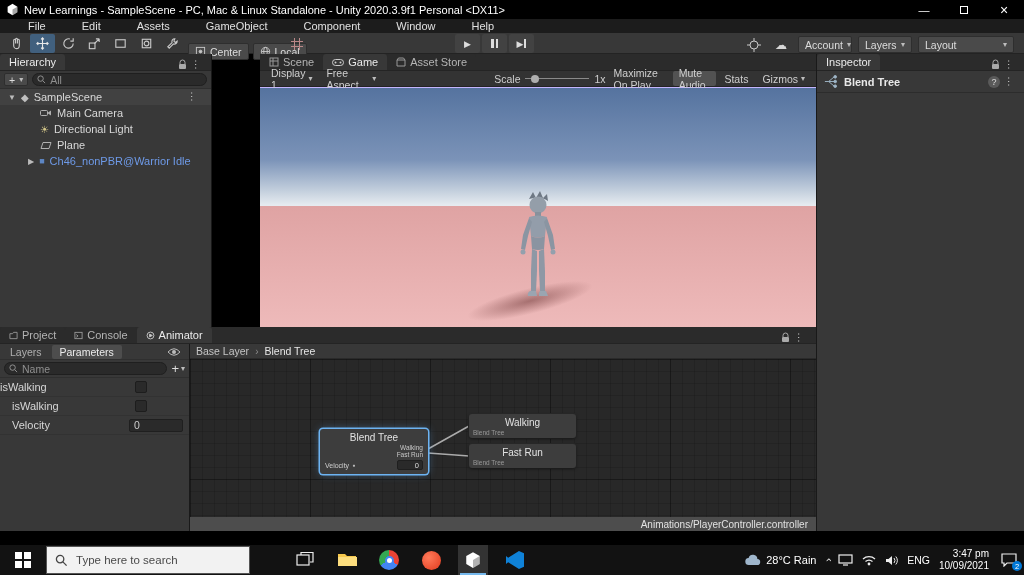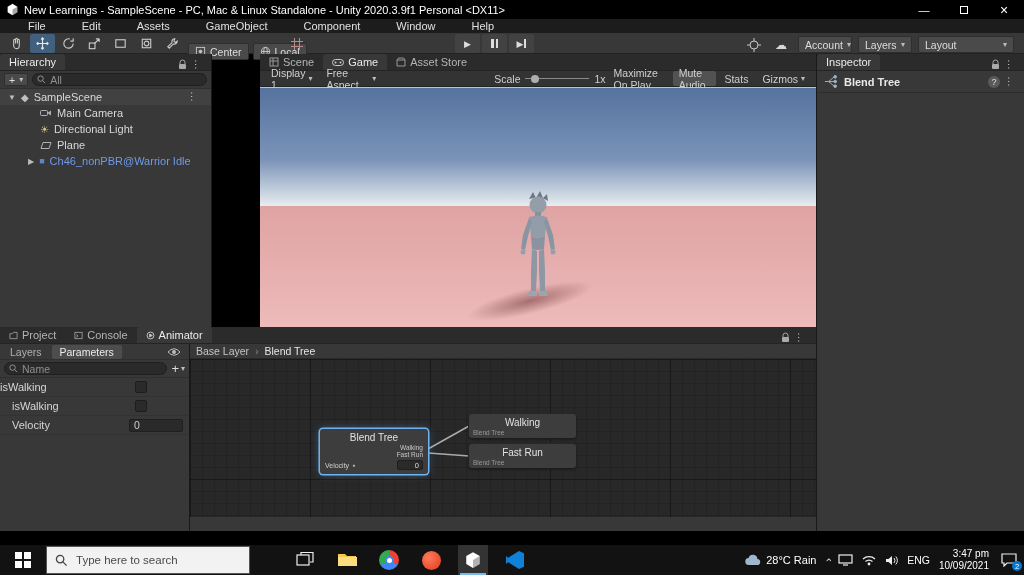--- a/index.html
+++ b/index.html
@@ -456,20 +456,23 @@
       <div class="node" style="left:279px;top:55px;width:107px;height:24px">
         <div class="ntitle">Walking</div>
         <div class="nsub">Blend Tree</div>
       </div>
 
       <div class="node" style="left:279px;top:85px;width:107px;height:24px">
         <div class="ntitle">Fast Run</div>
         <div class="nsub">Blend Tree</div>
       </div>
     </div>
+    <div class="flex" style="position:absolute;left:0;top:173px;width:626px;height:14px;background:#4d4d4d;justify-content:flex-end;padding-right:8px">
+      <span style="font-size:10px;color:#e2e2e2">Animations/PlayerController.controller</span>
+    </div>
   </div>
 
   <div class="abs taskbar">
     <div style="width:46px;height:30px;display:flex;align-items:center;justify-content:center">
       <span style="display:grid;grid-template-columns:7px 7px;grid-gap:1.5px">
         <i style="width:7px;height:7px;background:#fff"></i>
           <i style="width:7px;height:7px;background:#fff"></i>
           <i style="width:7px;height:7px;background:#fff"></i>
           <i style="width:7px;height:7px;background:#fff"></i>
       </span>

